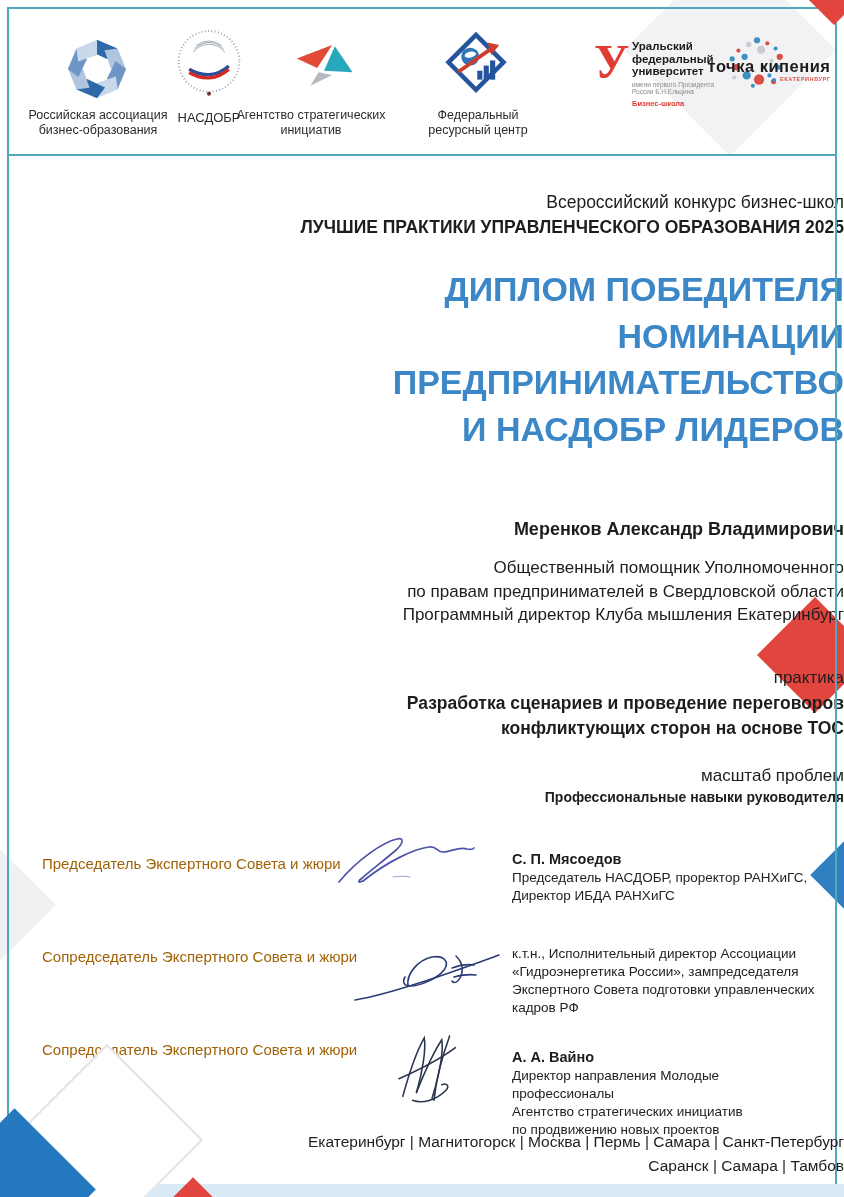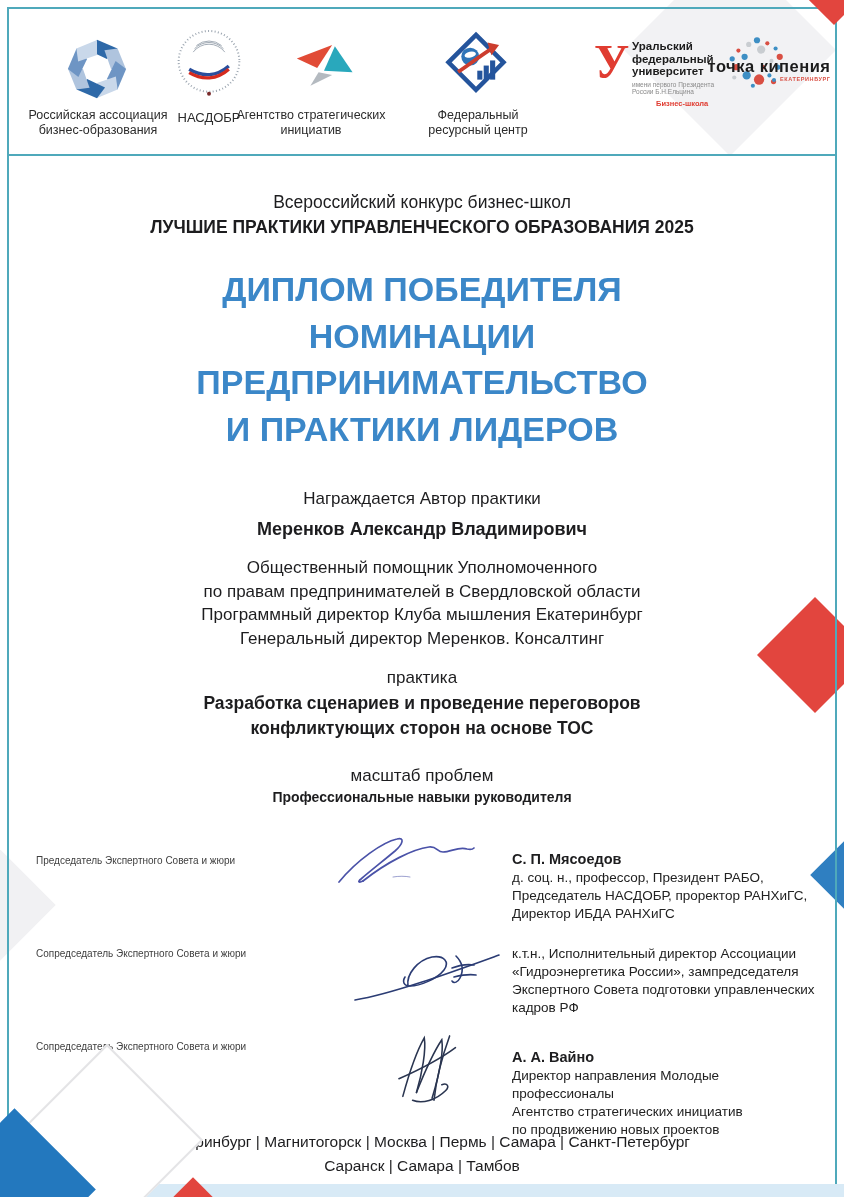--- a/index.html
+++ b/index.html
@@ -1,49 +1,49 @@
 <!DOCTYPE html>
 <html><head>
 <meta charset="utf-8">
 <style>
   html,body{margin:0;padding:0;background:#888;}
   .page{position:relative;width:844px;height:1197px;background:#ffffff;overflow:hidden;
         font-family:"Liberation Sans",sans-serif;color:#1d1d1f;}
   .abs{position:absolute;}
-  .ctr{left:0;right:0;text-align:center;}
+  .ctr{left:0;right:0;text-align:right;}
   .frame{position:absolute;inset:7px;border:2px solid #4FA9BB;z-index:5;pointer-events:none;}
   .sep{position:absolute;left:9px;right:9px;top:154px;height:2px;background:#4FA9BB;z-index:5;}
   .diamond{position:absolute;transform:rotate(45deg);}
   .strip{position:absolute;left:0;right:0;top:1184px;height:13px;background:#D8EAF6;z-index:6;}
 
   
   .logo-label{position:absolute;z-index:2;text-align:center;font-size:12.5px;line-height:15px;color:#2b2b2b;}
   .logo-icon{position:absolute;z-index:2;}
   .urfu-lines{font-weight:bold;font-size:11.5px;line-height:12.5px;color:#1c1c1c;}
   .urfu-sub{font-size:6.5px;line-height:7.5px;color:#8a8a8a;margin-top:3px;}
-  .urfu-badge{font-size:7.5px;font-weight:bold;color:#E03C31;margin-top:3px;margin-left:24px;}
+  .urfu-badge{font-size:7.5px;font-weight:bold;color:#E03C31;margin-top:3px;}
   .tochka-text{font-weight:bold;font-size:16.5px;letter-spacing:.5px;color:#1c1c1c;text-align:center;}
   .tochka-sub{font-size:5.5px;font-weight:bold;color:#D94F43;letter-spacing:.6px;}
   .nasdobr-inner{font-size:8px;font-weight:bold;color:#333;text-align:center;}
 
   
   .contest1{top:192px;font-size:17.5px;}
   .contest2{top:217px;font-size:17.5px;font-weight:bold;}
   .title{top:266px;font-size:34px;font-weight:bold;color:#3B87C8;line-height:46.5px;}
   .intro{top:489px;font-size:17px;}
   .awname{top:519px;font-size:18px;font-weight:bold;}
   .positions{top:556px;font-size:17px;line-height:23.5px;}
   .plabel{top:668px;font-size:17px;}
   .ptitle{top:691px;font-size:17.5px;font-weight:bold;line-height:24.5px;}
   .slabel{top:766px;font-size:17px;}
   .svalue{top:789px;font-size:14px;font-weight:bold;}
   .txt{z-index:3;}
 
   
-  .sig-role{position:absolute;left:36px;width:360px;font-size:10px;color:#404040;z-index:3;}
+  .sig-role{position:absolute;left:42px;width:360px;font-size:15px;color:#a16207;z-index:3;}
   .sig-info{position:absolute;left:512px;width:310px;z-index:3;}
   .sig-name{font-size:14.5px;font-weight:bold;line-height:19px;}
   .sig-line{font-size:13.5px;line-height:18px;color:#222;}
   .sigsvg{position:absolute;z-index:3;}
 
   .cities{top:1130px;font-size:15.5px;line-height:23.5px;z-index:6;}
 </style>
 </head>
 <body>
 
@@ -167,49 +167,46 @@
   <div class="abs" style="left:772px;top:78px;width:4px;height:4px;border-radius:50%;background:#3E8FC4;z-index:2;"></div>
   <div class="tochka-sub abs" style="left:780px;top:76px;z-index:2;">ЕКАТЕРИНБУРГ</div>
 
   <div class="abs ctr txt contest1">Всероссийский конкурс бизнес-школ</div>
   <div class="abs ctr txt contest2">ЛУЧШИЕ ПРАКТИКИ УПРАВЛЕНЧЕСКОГО ОБРАЗОВАНИЯ 2025</div>
 
   <div class="abs ctr txt title">
     <div>ДИПЛОМ ПОБЕДИТЕЛЯ</div>
     <div>НОМИНАЦИИ</div>
     <div>ПРЕДПРИНИМАТЕЛЬСТВО</div>
-    <div>И ПРАКТИКИ ЛИДЕРОВ</div>
-  </div>
-
-  <div class="abs ctr txt intro">Награждается Автор практики</div>
+    <div>И НАСДОБР ЛИДЕРОВ</div>
+  </div>
+
   <div class="abs ctr txt awname">Меренков Александр Владимирович</div>
   <div class="abs ctr txt positions">
     <div>Общественный помощник Уполномоченного</div>
     <div>по правам предпринимателей в Свердловской области</div>
     <div>Программный директор Клуба мышления Екатеринбург</div>
-    <div>Генеральный директор Меренков. Консалтинг</div>
   </div>
 
   <div class="abs ctr txt plabel">практика</div>
   <div class="abs ctr txt slabel">масштаб проблем</div>
   <div class="abs ctr txt ptitle">
     <div>Разработка сценариев и проведение переговоров</div>
     <div>конфликтующих сторон на основе ТОС</div>
   </div>
   <div class="abs ctr txt svalue">Профессиональные навыки руководителя</div>
 
   <div class="sig-role" style="top:855px;">Председатель Экспертного Совета и жюри</div>
   <svg class="sigsvg" style="left:335px;top:832px;" width="145" height="58" viewBox="0 0 145 58" fill="none" stroke="#4A52A8" stroke-width="1.7" stroke-linecap="round">
     <path d="M4 50 C22 28 48 10 62 7 C70 5 68 12 60 19 C48 29 34 40 26 47 C22 50 24 51 28 49"></path>
     <path d="M28 49 C52 30 78 17 94 15 C102 14 102 20 108 20 C116 20 124 14 132 17 C136 18 138 17 139 16"></path>
     <path d="M58 45 C64 44 70 44 75 45" stroke-width="1" opacity="0.55"></path>
   </svg>
   <div class="sig-info" style="top:850px;">
     <div class="sig-name">С. П. Мясоедов</div>
-    <div class="sig-line">д. соц. н., профессор, Президент РАБО,</div>
     <div class="sig-line">Председатель НАСДОБР, проректор РАНХиГС,</div>
     <div class="sig-line">Директор ИБДА РАНХиГС</div>
   </div>
 
   <div class="sig-role" style="top:948px;">Сопредседатель Экспертного Совета и жюри</div>
   <svg class="sigsvg" style="left:352px;top:948px;" width="150" height="58" viewBox="0 0 150 58" fill="none" stroke="#2B3C74" stroke-width="1.6" stroke-linecap="round">
     <path d="M3 52 C40 46 100 24 147 7"></path>
     <path d="M56 38 C54 26 66 12 80 9 C92 7 98 14 92 22 C85 31 68 38 58 38 C52 38 50 34 53 29"></path>
     <path d="M104 8 C110 14 112 22 108 30 C106 34 102 36 100 33"></path>
     <path d="M100 20 C108 17 116 16 122 17"></path>

